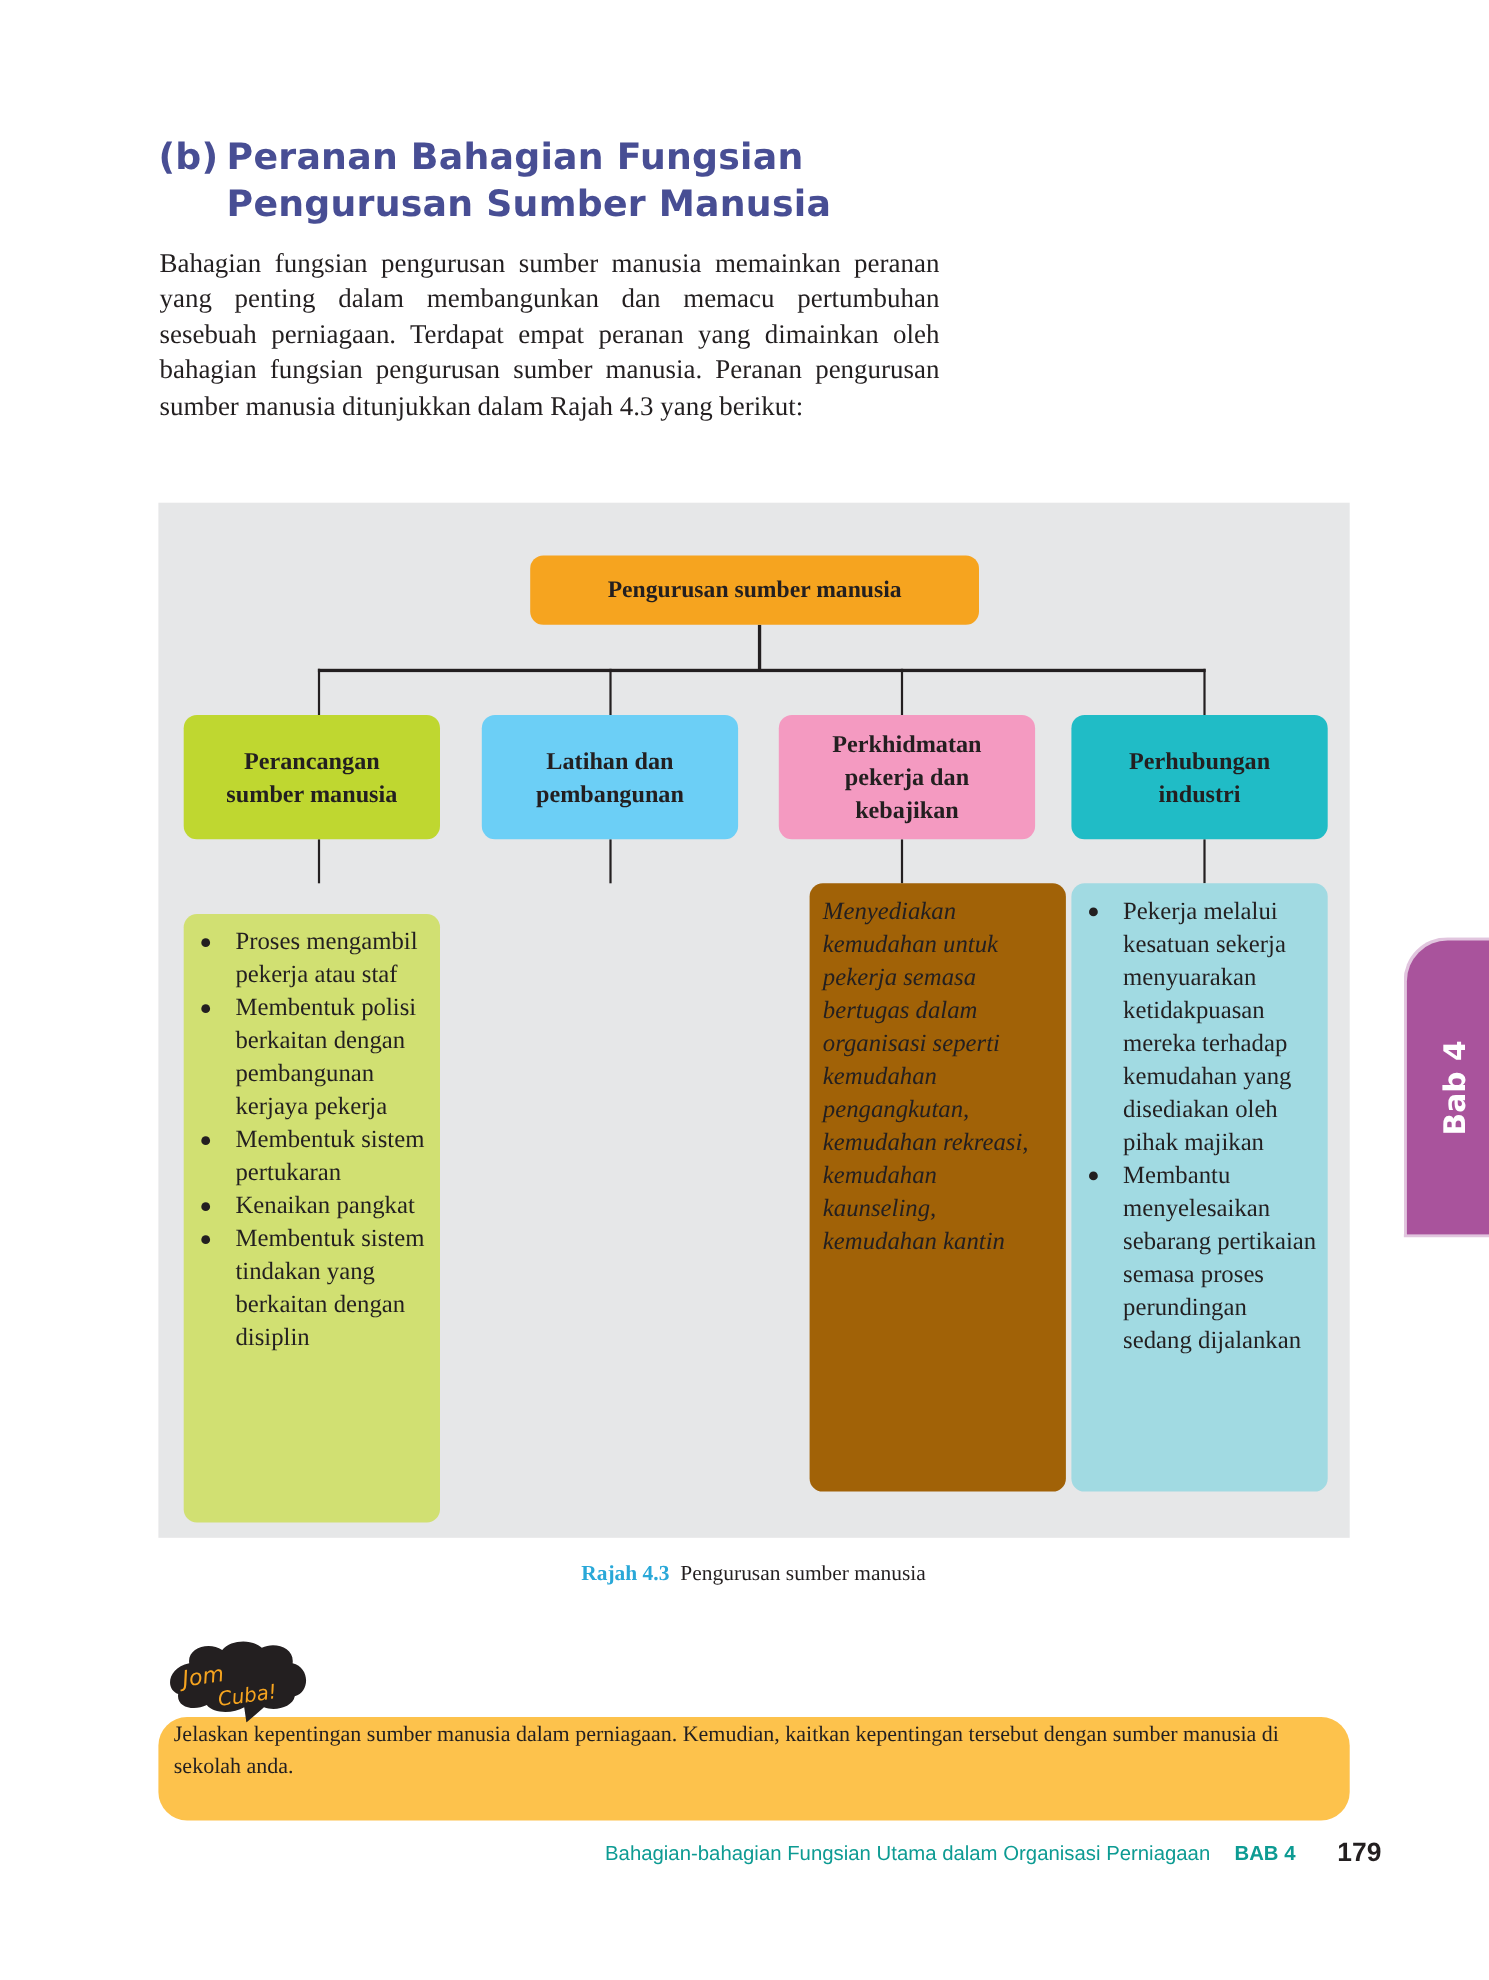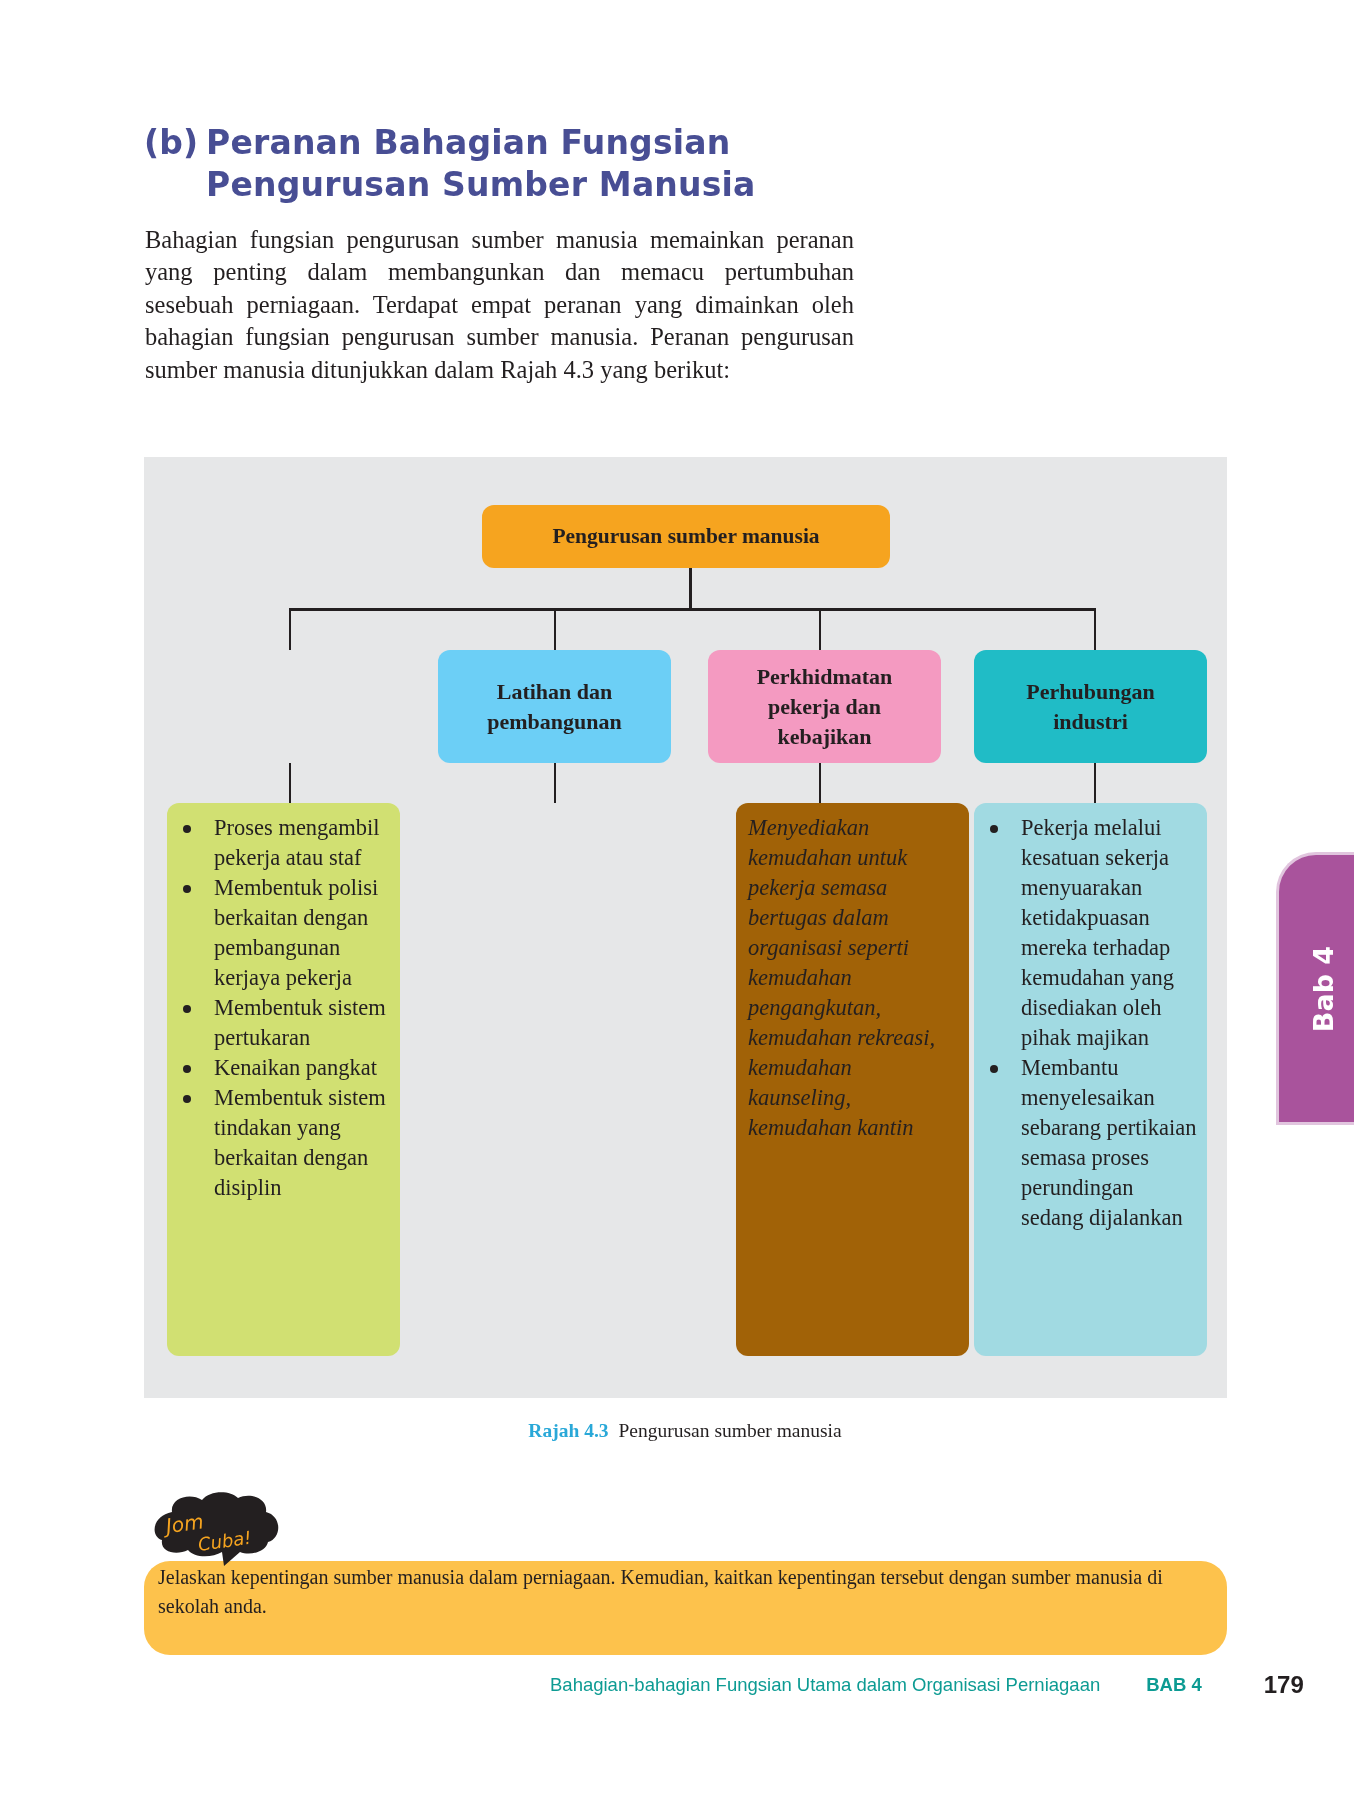--- a/index.html
+++ b/index.html
@@ -56,21 +56,21 @@
   .caption .num { color:#29a8d8; font-weight:bold; margin-right:10px; }
   .cloud { position:absolute; left:150px; top:1490px; width:134px; height:76px; }
   .task {
     position:absolute; left:144px; top:1561px; width:1083px; height:94px;
     background:#fdc24c; border-radius:26px;
     box-sizing:border-box; padding:2px 16px 0 14px;
     font-size:20px; line-height:28.5px;
   }
   .footer {
     position:absolute; top:1672px; left:550px; height:26px; display:flex; align-items:center;
-    font-family:"Liberation Sans", "DejaVu Sans", sans-serif; font-size:18.5px;gap:24px;
+    font-family:"Liberation Sans", "DejaVu Sans", sans-serif; font-size:18.5px;
   }
   .footer .title { color:#0d9b93; }
   .footer .bab { color:#0d9b93; font-weight:bold; margin-left:22px; }
   .footer .page { color:#231f20; font-weight:bold; margin-left:38px; font-size:24px; }
   .tab {
     position:absolute; left:1276px; top:852px; width:90px; height:273px;
     background:#a9539c; border:3px solid #e1c5de; border-right:none;
     border-top-left-radius:40px; box-sizing:border-box;
   }
   .tab span {
@@ -104,21 +104,24 @@
   <div class="line" style="left:410px; top:151px; width:2px; height:42px;"></div>
   <div class="line" style="left:675px; top:151px; width:2px; height:42px;"></div>
   <div class="line" style="left:950px; top:151px; width:2px; height:42px;"></div>
   <div class="line" style="left:145px; top:306px; width:2px; height:40px;"></div>
   <div class="line" style="left:410px; top:306px; width:2px; height:40px;"></div>
   <div class="line" style="left:675px; top:306px; width:2px; height:40px;"></div>
   <div class="line" style="left:950px; top:306px; width:2px; height:40px;"></div>
 
   <div class="box topbox">Pengurusan sumber manusia</div>
 
-  <div class="box body" style="left:23px; background:#d1e072;">
+  <div class="box hdr" style="left:23px; background:#bfd730;">
+    <div><span>Perancangan</span><br><span>sumber manusia</span></div>
+  </div>
+  <div class="box body" style="left:23px; background:#d1e072;margin-top:28px;">
     <ul>
       <li>Proses mengambil pekerja atau staf</li>
       <li>Membentuk polisi berkaitan dengan pembangunan kerjaya pekerja</li>
       <li>Membentuk sistem pertukaran</li>
       <li>Kenaikan pangkat</li>
       <li>Membentuk sistem tindakan yang berkaitan dengan disiplin</li>
     </ul>
   </div>
 
   <div class="box hdr" style="left:294px; background:#6ccff6;">

